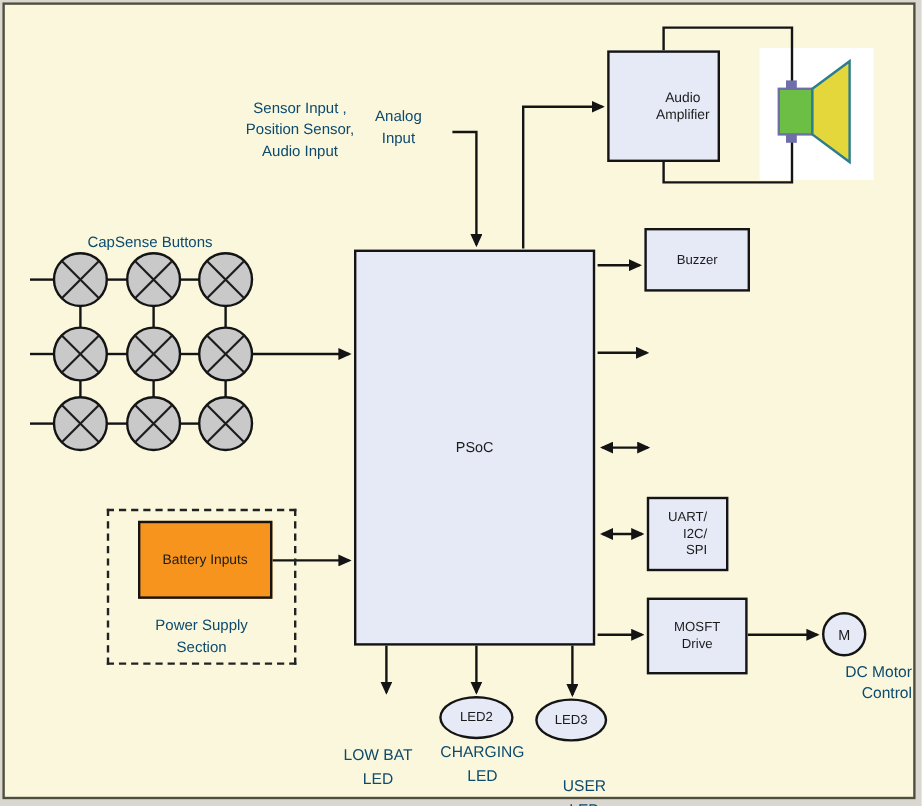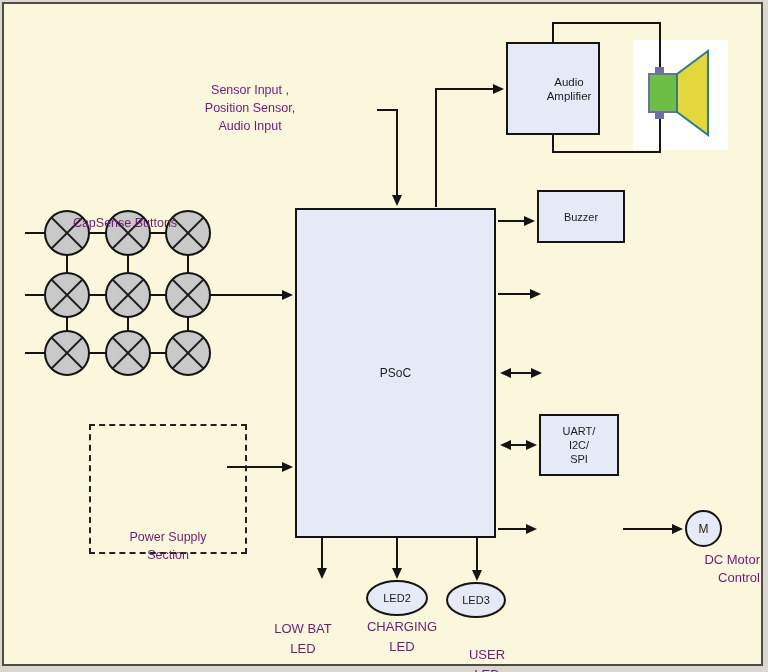--- a/index.html
+++ b/index.html
@@ -13,43 +13,43 @@
   .cs-circle{fill:var(--capsense-fill,#C9C9C9);stroke:var(--line,#141414);stroke-width:2;}
   .cs-x{stroke:#1c1c1c;stroke-width:1.8;}
   .spk-bg{fill:#FFFFFF;}
   .spk-stub{fill:var(--speaker-frame-border,#6E6EA8);}
   .spk-body{fill:var(--speaker-green,#6CBE45);stroke:var(--speaker-frame-border,#6E6EA8);stroke-width:2;}
   .spk-cone{fill:var(--speaker-yellow,#E3D73B);stroke:var(--speaker-cone-border,#2D7D8E);stroke-width:2;}
   .node{position:absolute;box-sizing:border-box;background:var(--node-fill,#E6EAF6);
         border:2px solid var(--line,#141414);display:flex;align-items:center;justify-content:center;
         text-align:center;white-space:pre-line;font-size:11px;line-height:14px;color:#1b1b1b;z-index:3;}
   .caption{position:absolute;text-align:center;white-space:pre-line;font-size:13px;line-height:18px;
-        color:#701a75;z-index:3;}
+        color:#0c4a6e;z-index:3;}
   #psoc{left:295px;top:208px;width:201px;height:330px;font-size:12px;}
   #amp{left:506px;top:42px;width:94px;height:93px;font-size:11.5px;padding-left:32px;}
   #buzzer{left:537px;top:190px;width:88px;height:53px;}
   #lcd{left:543px;top:263px;width:82px;height:64px;}
   #wireless{left:544px;top:343px;width:80px;height:61px;}
-  #uart{left:539px;top:414px;width:80px;height:62px;}
+  #uart{left:539px;top:414px;width:68px;height:62px;text-align:right;}
   #mosft{left:539px;top:498px;width:84px;height:64px;}
   #motor{left:685px;top:510px;width:37px;height:37px;border-radius:50%;font-size:12px;}
   #battery{left:115px;top:434px;width:112px;height:65px;background:var(--battery-fill,#F7941E);font-size:11.5px;}
   #power-box{position:absolute;box-sizing:border-box;left:89px;top:424px;width:158px;height:130px;
         border:2px dashed #222;z-index:2;}
   #led1{left:290px;top:580px;width:62px;height:36px;border-radius:50%;}
   #led2{left:366px;top:580px;width:62px;height:36px;border-radius:50%;}
   #led3{left:446px;top:582px;width:60px;height:36px;border-radius:50%;}
-  #cap1{left:253px;top:619px;width:100px;line-height:20px;}
+  #cap1{left:265px;top:619px;width:100px;line-height:20px;}
   #cap2{left:350px;top:617px;width:104px;line-height:20px;}
   #cap3{left:437px;top:645px;width:100px;line-height:20px;}
   #motor-caption{left:660px;top:551px;width:100px;text-align:right;}
-  #power-caption{left:94px;top:512px;width:148px;font-size:12.5px;margin-top:16px;}
+  #power-caption{left:94px;top:512px;width:148px;font-size:12.5px;}
   #sensor-label{left:185px;top:81px;width:130px;font-size:12.5px;}
   #analog-label{left:303px;top:88px;width:58px;font-size:12.5px;}
-  #capsense-title{left:52px;top:193px;width:146px;font-size:12.5px;margin-top:21px;}
+  #capsense-title{left:52px;top:193px;width:146px;font-size:12.5px;}
 </style>
 </head>
 <body>
 
 <div id="page">
   <div id="frame"></div>
 
   <svg id="wires" width="768" height="672" viewBox="0 0 768 672">
     <defs>
       <marker id="mE" markerWidth="11" markerHeight="10" refX="9" refY="5" orient="auto" markerUnits="userSpaceOnUse">
@@ -154,33 +154,38 @@
     </g>
 
     <line class="w" x1="322" y1="537" x2="322" y2="577" marker-end="url(#mE)"></line>
     <line class="w" x1="397" y1="537" x2="397" y2="577" marker-end="url(#mE)"></line>
     <line class="w" x1="477" y1="537" x2="477" y2="579" marker-end="url(#mE)"></line>
   </svg>
 
   <div class="caption" id="sensor-label">Sensor Input ,
 Position Sensor,
 Audio Input</div>
+  <div class="caption" id="analog-label">Analog
+Input</div>
   <div class="caption" id="capsense-title">CapSense Buttons</div>
 
   <div class="node" id="psoc">PSoC</div>
   <div class="node" id="amp">Audio Amplifier</div>
   <div class="node" id="buzzer">Buzzer</div>
   <div class="node" id="uart">UART/
 I2C/
 SPI</div>
+  <div class="node" id="mosft">MOSFT
+Drive</div>
   <div class="node" id="motor">M</div>
   <div class="caption" id="motor-caption">DC Motor
 Control</div>
 
   <div id="power-box"></div>
+  <div class="node" id="battery">Battery Inputs</div>
   <div class="caption" id="power-caption">Power Supply
 Section</div>
 
   <div class="node" id="led2">LED2</div>
   <div class="node" id="led3">LED3</div>
   <div class="caption" id="cap1">LOW BAT
 LED</div>
   <div class="caption" id="cap2">CHARGING
 LED</div>
   <div class="caption" id="cap3">USER

